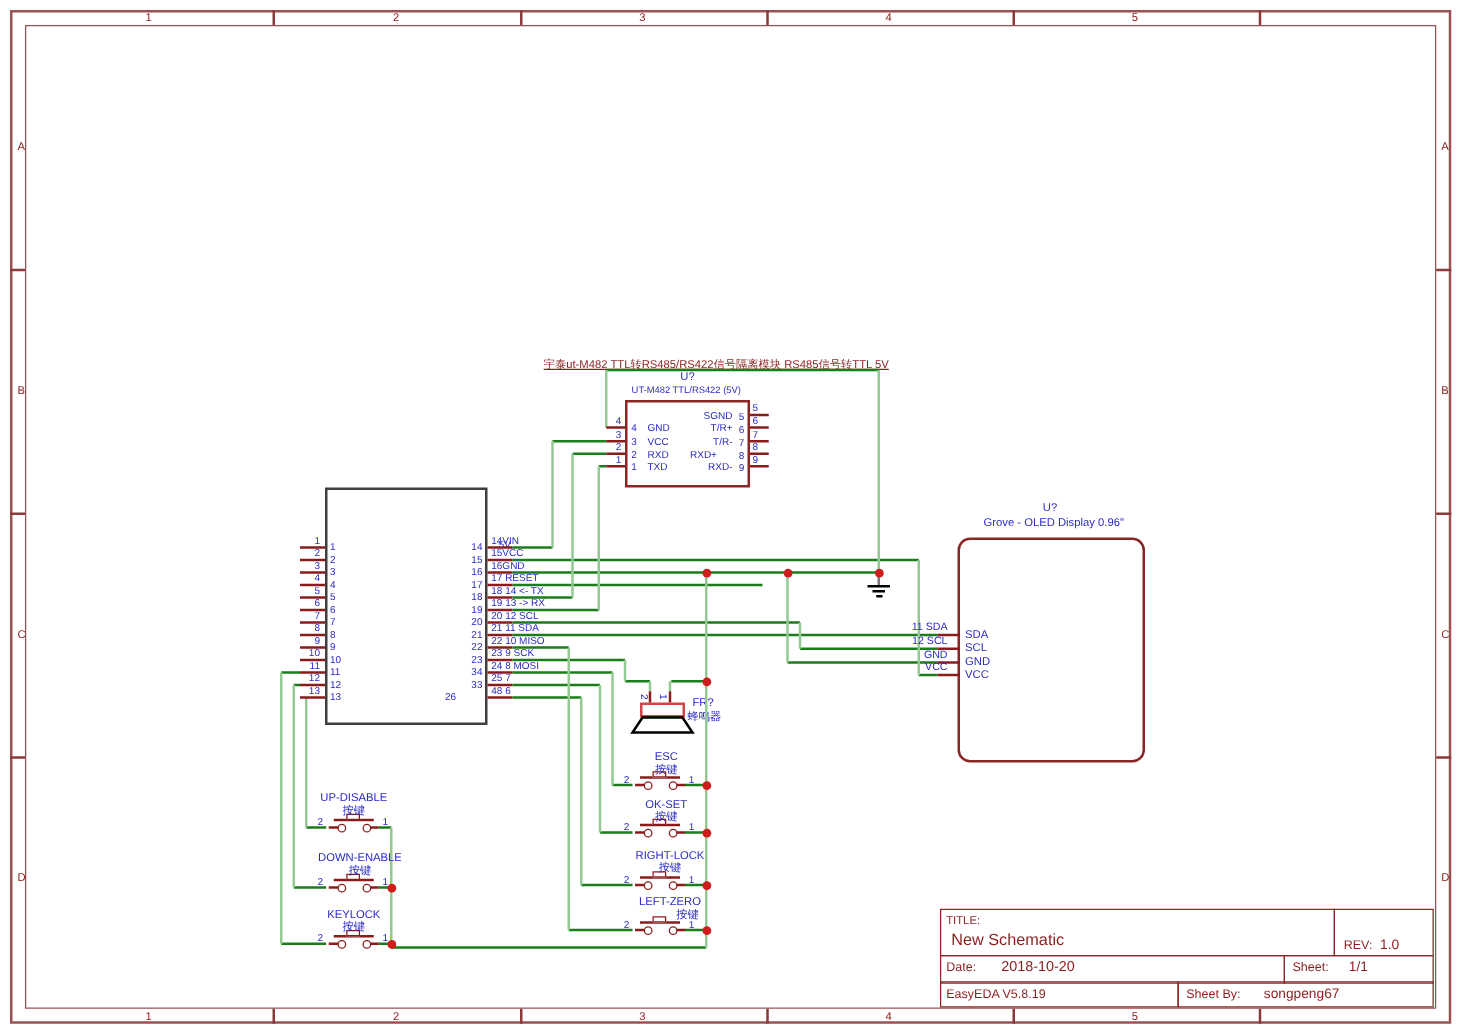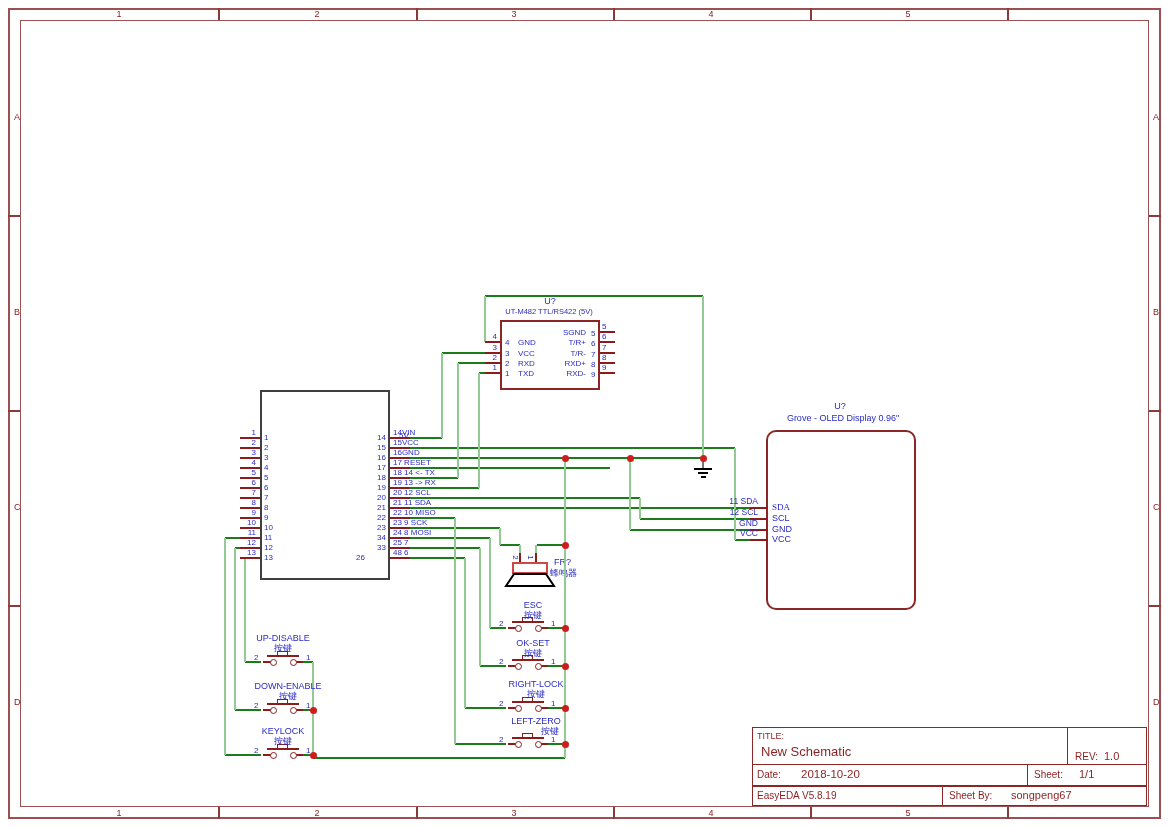--- a/index.html
+++ b/index.html
@@ -65,20 +65,21 @@
       <div class="gridlab" style="left: 14px; top: 112px; transform: none;">A</div>
       <div class="gridlab" style="left: 1153px; top: 112px; transform: none;">A</div>
       <div class="gridlab" style="left: 14px; top: 307px; transform: none;">B</div>
       <div class="gridlab" style="left: 1153px; top: 307px; transform: none;">B</div>
       <div class="gridlab" style="left: 14px; top: 502px; transform: none;">C</div>
       <div class="gridlab" style="left: 1153px; top: 502px; transform: none;">C</div>
       <div class="gridlab" style="left: 14px; top: 697px; transform: none;">D</div>
       <div class="gridlab" style="left: 1153px; top: 697px; transform: none;">D</div>
     </div>
 
+  <div class="note" style="left:413px;top:285px;width:320px;">宇泰ut-M482 TTL转RS485/RS422信号隔离模块 RS485信号转TTL 5V</div>
 
   <div class="complab" style="left:550px;top:296px;">U?</div>
   <div class="complab" style="left:549px;top:307px;font-size:7.5px;">UT-M482 TTL/RS422 (5V)</div>
   <div class="box" style="left:500px;top:320px;width:100px;height:70px;border:2px solid #8b2626;"></div>
 
   <div class="box" style="left:260px;top:390px;width:130px;height:190px;border:2px solid #3f3f3f;"></div>
   <div class="netlab" style="left:399px;top:421px;margin-top:10px;">5V</div>
 
   <div class="complab" style="left:840px;top:401px;">U?</div>
   <div class="complab" style="left:843px;top:413px;">Grove - OLED Display 0.96"</div>
@@ -274,29 +275,29 @@
       <div class="stub-h" style="left: 600px; top: 341px; width: 15px;"></div>
       <div class="pinnum" style="left: 602px; top: 332px;">6</div>
       <div class="pinname" style="left: 552px; top: 338px; width: 34px; text-align: right;">T/R+</div>
       <div class="pinnum" style="left: 591px; top: 339px;">6</div>
       <div class="stub-h" style="left: 600px; top: 352px; width: 15px;"></div>
       <div class="pinnum" style="left: 602px; top: 343px;">7</div>
       <div class="pinname" style="left: 552px; top: 349px; width: 34px; text-align: right;">T/R-</div>
       <div class="pinnum" style="left: 591px; top: 350px;">7</div>
       <div class="stub-h" style="left: 600px; top: 362px; width: 15px;"></div>
       <div class="pinnum" style="left: 602px; top: 353px;">8</div>
-      <div class="pinname" style="left: 552px; top: 359px; width: 34px; text-align: right;">RXD+</div>
+      <div class="pinname" style="left: 552px; top: 359px; width: 34px; text-align: left;">RXD+</div>
       <div class="pinnum" style="left: 591px; top: 360px;">8</div>
       <div class="stub-h" style="left: 600px; top: 372px; width: 15px;"></div>
       <div class="pinnum" style="left: 602px; top: 363px;">9</div>
       <div class="pinname" style="left: 552px; top: 369px; width: 34px; text-align: right;">RXD-</div>
       <div class="pinnum" style="left: 591px; top: 370px;">9</div>
       <div class="stub-h" style="left: 750px; top: 507px; width: 18px;"></div>
       <div class="netlab" style="left: 698px; top: 497px; width: 60px; text-align: right; font-size: 8.5px;">11 SDA</div>
-      <div class="pinname" style="left: 772px; top: 503px; font-size: 9px; font-family: Liberation Serif, serif;">SDA</div>
+      <div class="pinname" style="left: 772px; top: 503px; font-size: 9px;">SDA</div>
       <div class="stub-h" style="left: 750px; top: 518px; width: 18px;"></div>
       <div class="netlab" style="left: 698px; top: 508px; width: 60px; text-align: right; font-size: 8.5px;">12 SCL</div>
       <div class="pinname" style="left: 772px; top: 514px; font-size: 9px;">SCL</div>
       <div class="stub-h" style="left: 750px; top: 529px; width: 18px;"></div>
       <div class="netlab" style="left: 698px; top: 519px; width: 60px; text-align: right; font-size: 8.5px;">GND</div>
       <div class="pinname" style="left: 772px; top: 525px; font-size: 9px;">GND</div>
       <div class="stub-h" style="left: 750px; top: 539px; width: 18px;"></div>
       <div class="netlab" style="left: 698px; top: 529px; width: 60px; text-align: right; font-size: 8.5px;">VCC</div>
       <div class="pinname" style="left: 772px; top: 535px; font-size: 9px;">VCC</div>
       <div>

